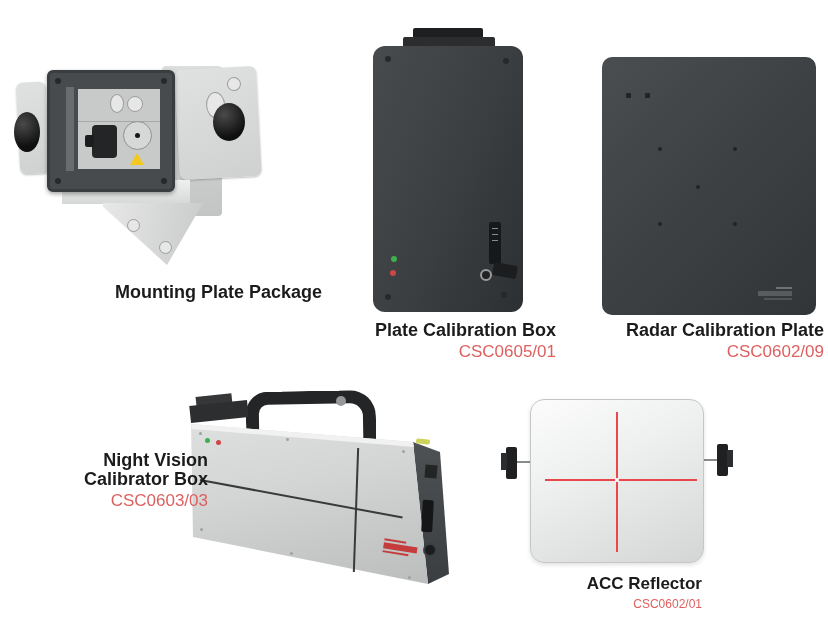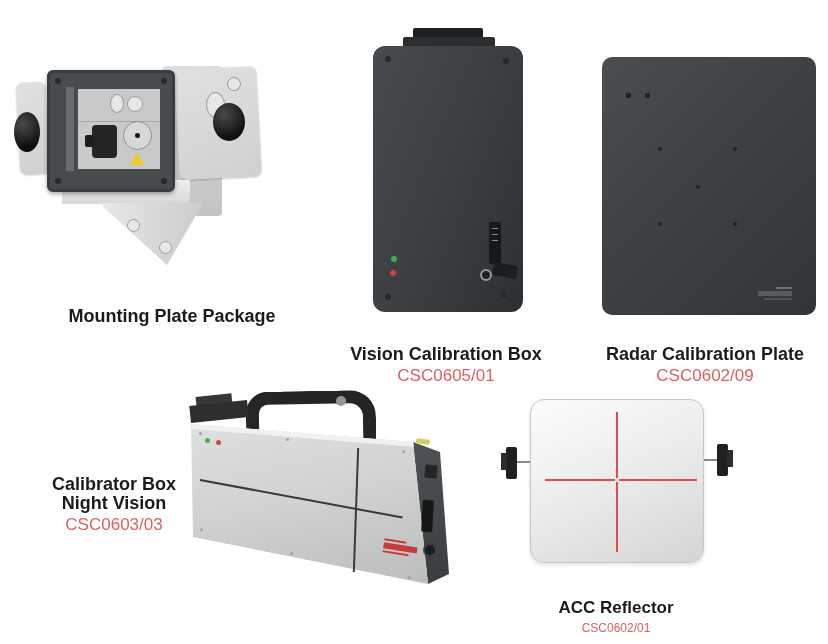--- a/index.html
+++ b/index.html
@@ -1,20 +1,20 @@
 <!DOCTYPE html>
 <html><head>
 <meta charset="utf-8">
 <style>
   html,body{margin:0;padding:0;background:#fff;}
   #canvas{position:relative;width:828px;height:644px;background:#ffffff;overflow:hidden;
           font-family:"Liberation Sans",sans-serif;}
   .abs{position:absolute;}
   
-  .caption{position:absolute;text-align:center;margin-top:24px;}
+  .caption{position:absolute;text-align:right;}
   .cap-name{font-size:18px;line-height:19px;font-weight:700;color:#1b1b1b;}
   .cap-code{font-size:17px;line-height:19px;font-weight:400;color:#de5f5f;margin-top:2px;}
   
   .mpp{left:12px;top:22px;width:268px;height:252px;}
   .wing{background:linear-gradient(160deg,#e0e2e1,#cfd1d0);border-radius:7px;
         box-shadow:0 1px 2px rgba(0,0,0,.25);}
   .knob{border-radius:50%;background:radial-gradient(circle at 35% 30%,#4a4a4a,#0f0f0f 70%);}
   .frame-screw{width:6px;height:6px;border-radius:50%;background:#26282a;}
   .ring{border-radius:50%;border:1px solid #9b9d9c;background:#e6e7e6;}
   
@@ -159,32 +159,32 @@
       <div class="abs" style="left:14px;top:79px;width:152px;height:2px;background:#e8484c;"></div>
       <div class="abs" style="left:84px;top:78px;width:4px;height:4px;border-radius:50%;background:#ffffff;"></div>
     </div>
   </div>
 
   <figcaption class="caption" style="left:22px;top:283px;width:300px;">
     <div class="cap-name">Mounting Plate Package</div>
   </figcaption>
 
   <figcaption class="caption" style="left:336px;top:321px;width:220px;">
-    <div class="cap-name">Vision Calibration Box</div>
+    <div class="cap-name">Plate Calibration Box</div>
     <div class="cap-code">CSC0605/01</div>
   </figcaption>
 
   <figcaption class="caption" style="left:586px;top:321px;width:238px;">
     <div class="cap-name">Radar Calibration Plate</div>
     <div class="cap-code">CSC0602/09</div>
   </figcaption>
 
   <figcaption class="caption" style="left:20px;top:451px;width:188px;">
+    <div class="cap-name">Night Vision</div>
     <div class="cap-name">Calibrator Box</div>
-    <div class="cap-name">Night Vision</div>
     <div class="cap-code">CSC0603/03</div>
   </figcaption>
 
   <figcaption class="caption" style="left:530px;top:574px;width:172px;">
     <div class="cap-name" style="font-size:17px;">ACC Reflector</div>
     <div class="cap-code" style="font-size:12px;">CSC0602/01</div>
   </figcaption>
 
 </div>
 

